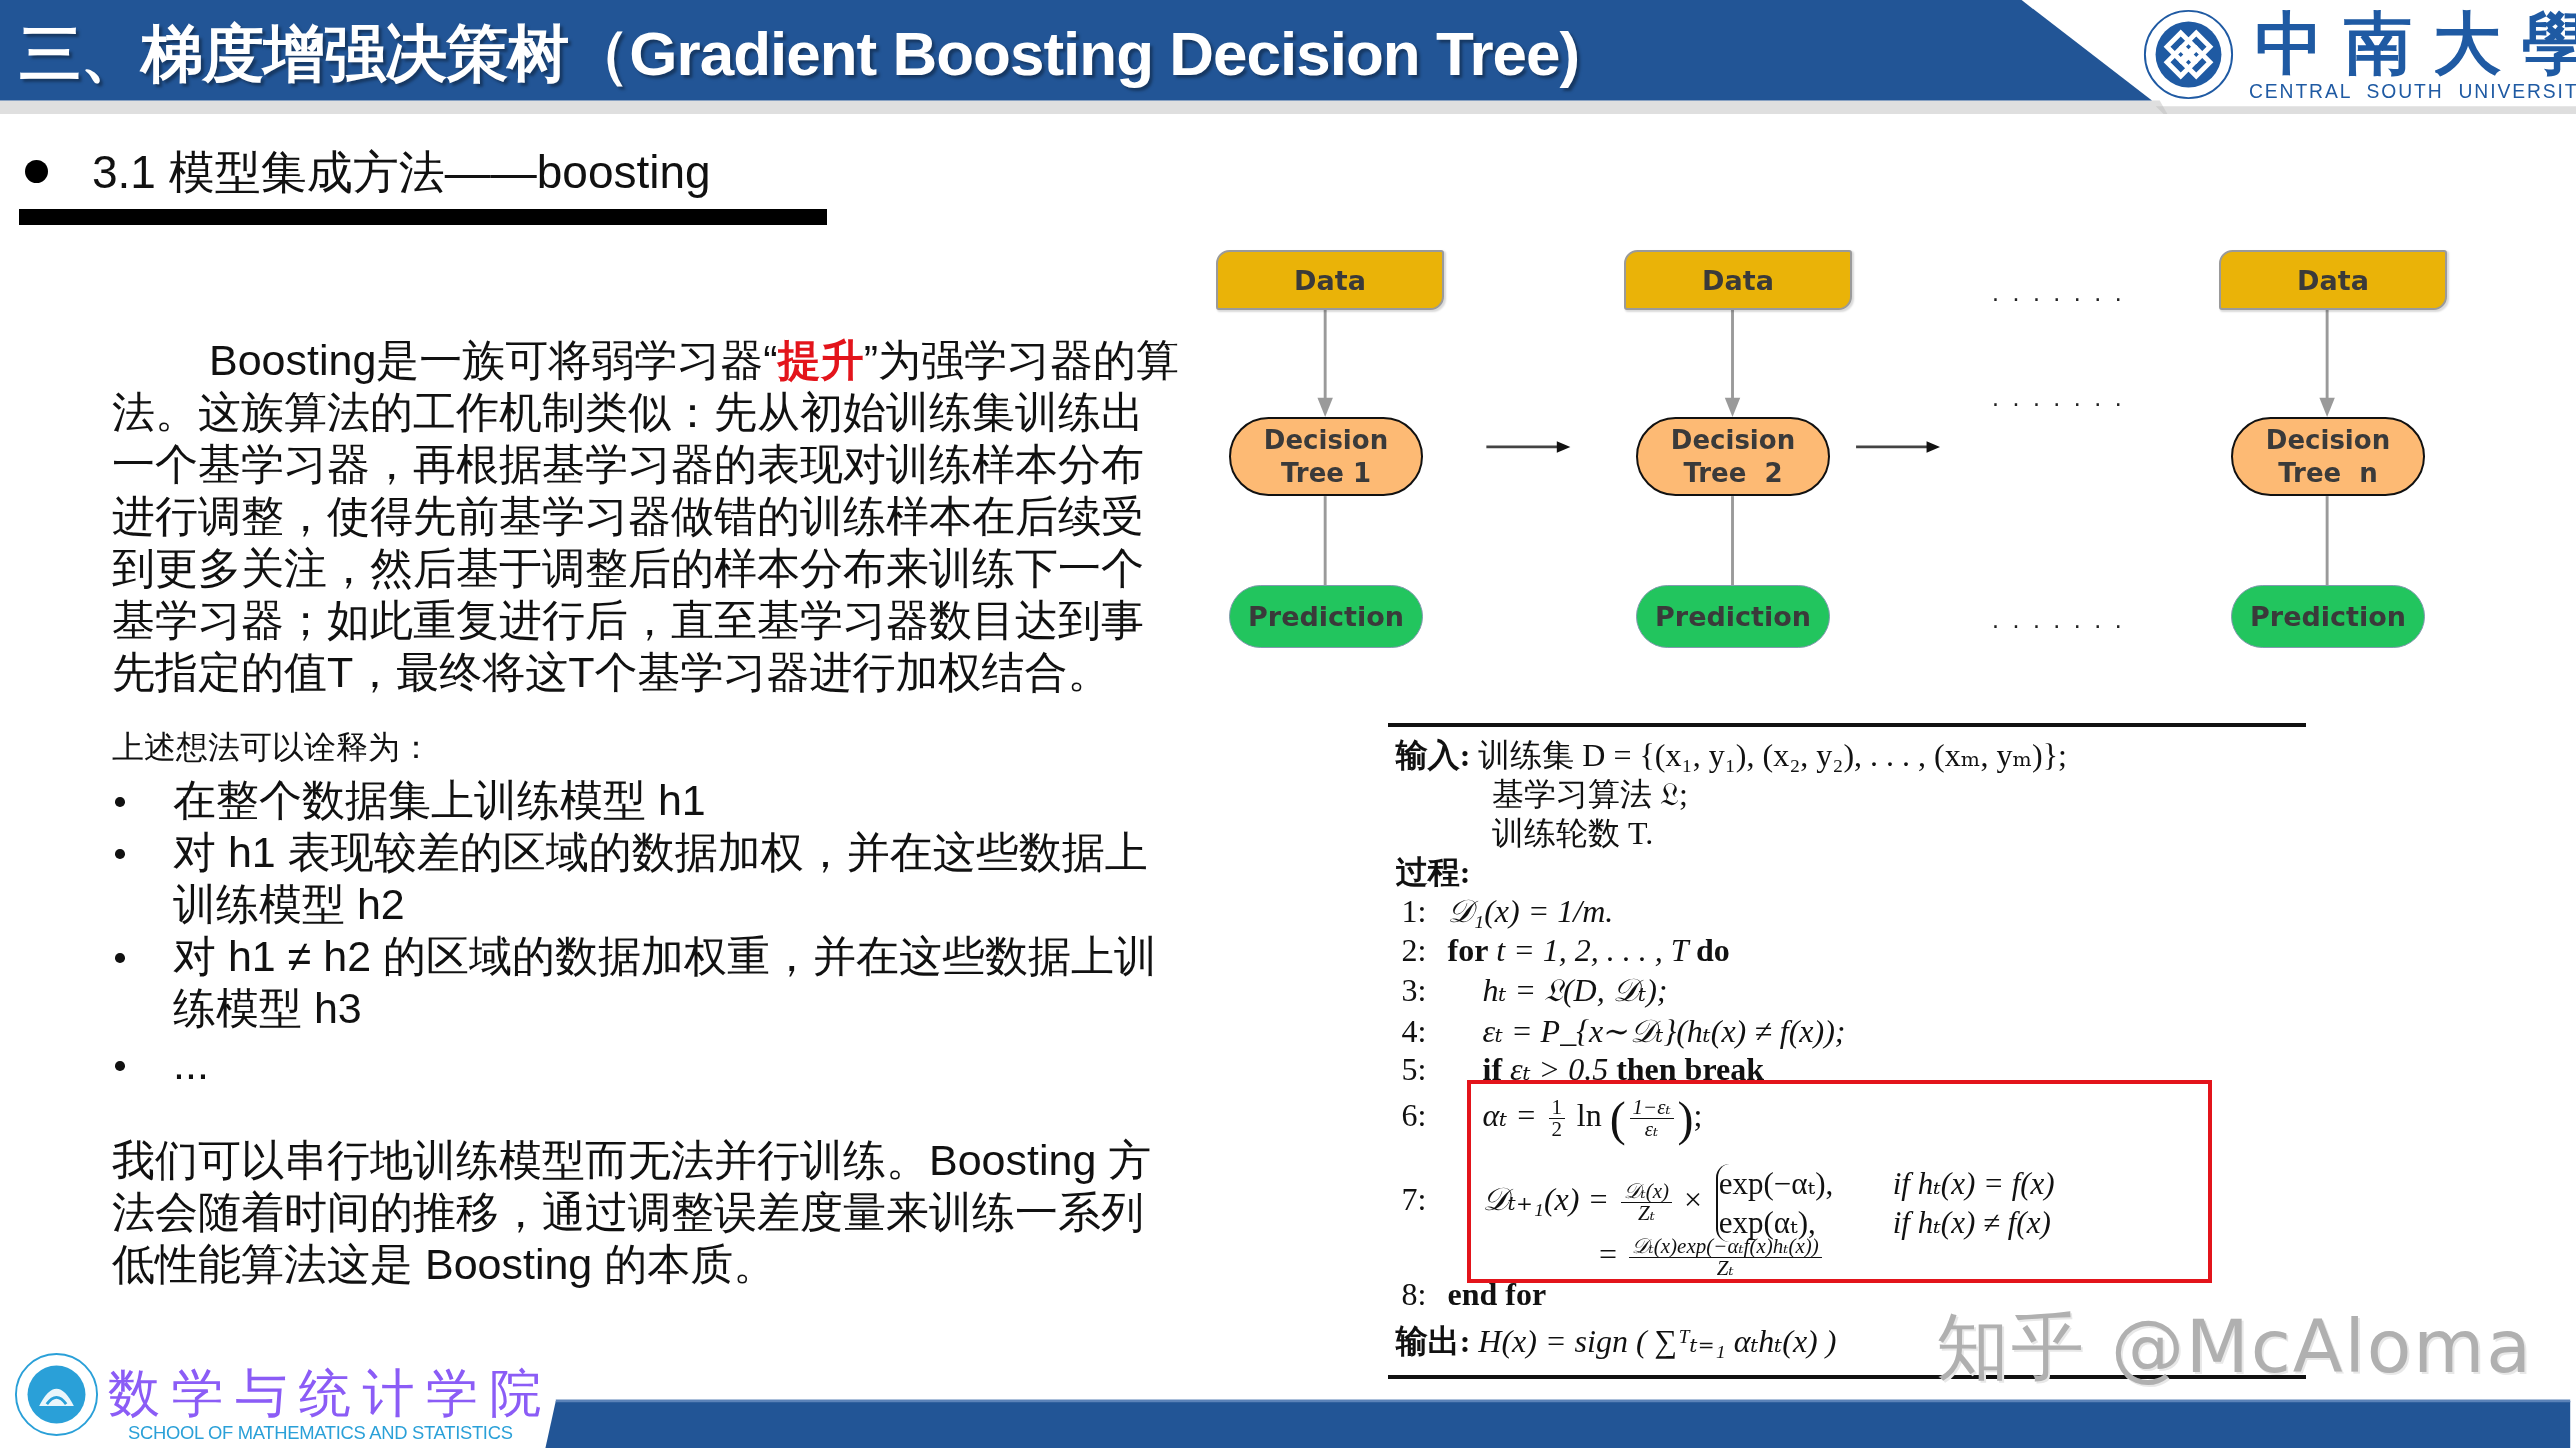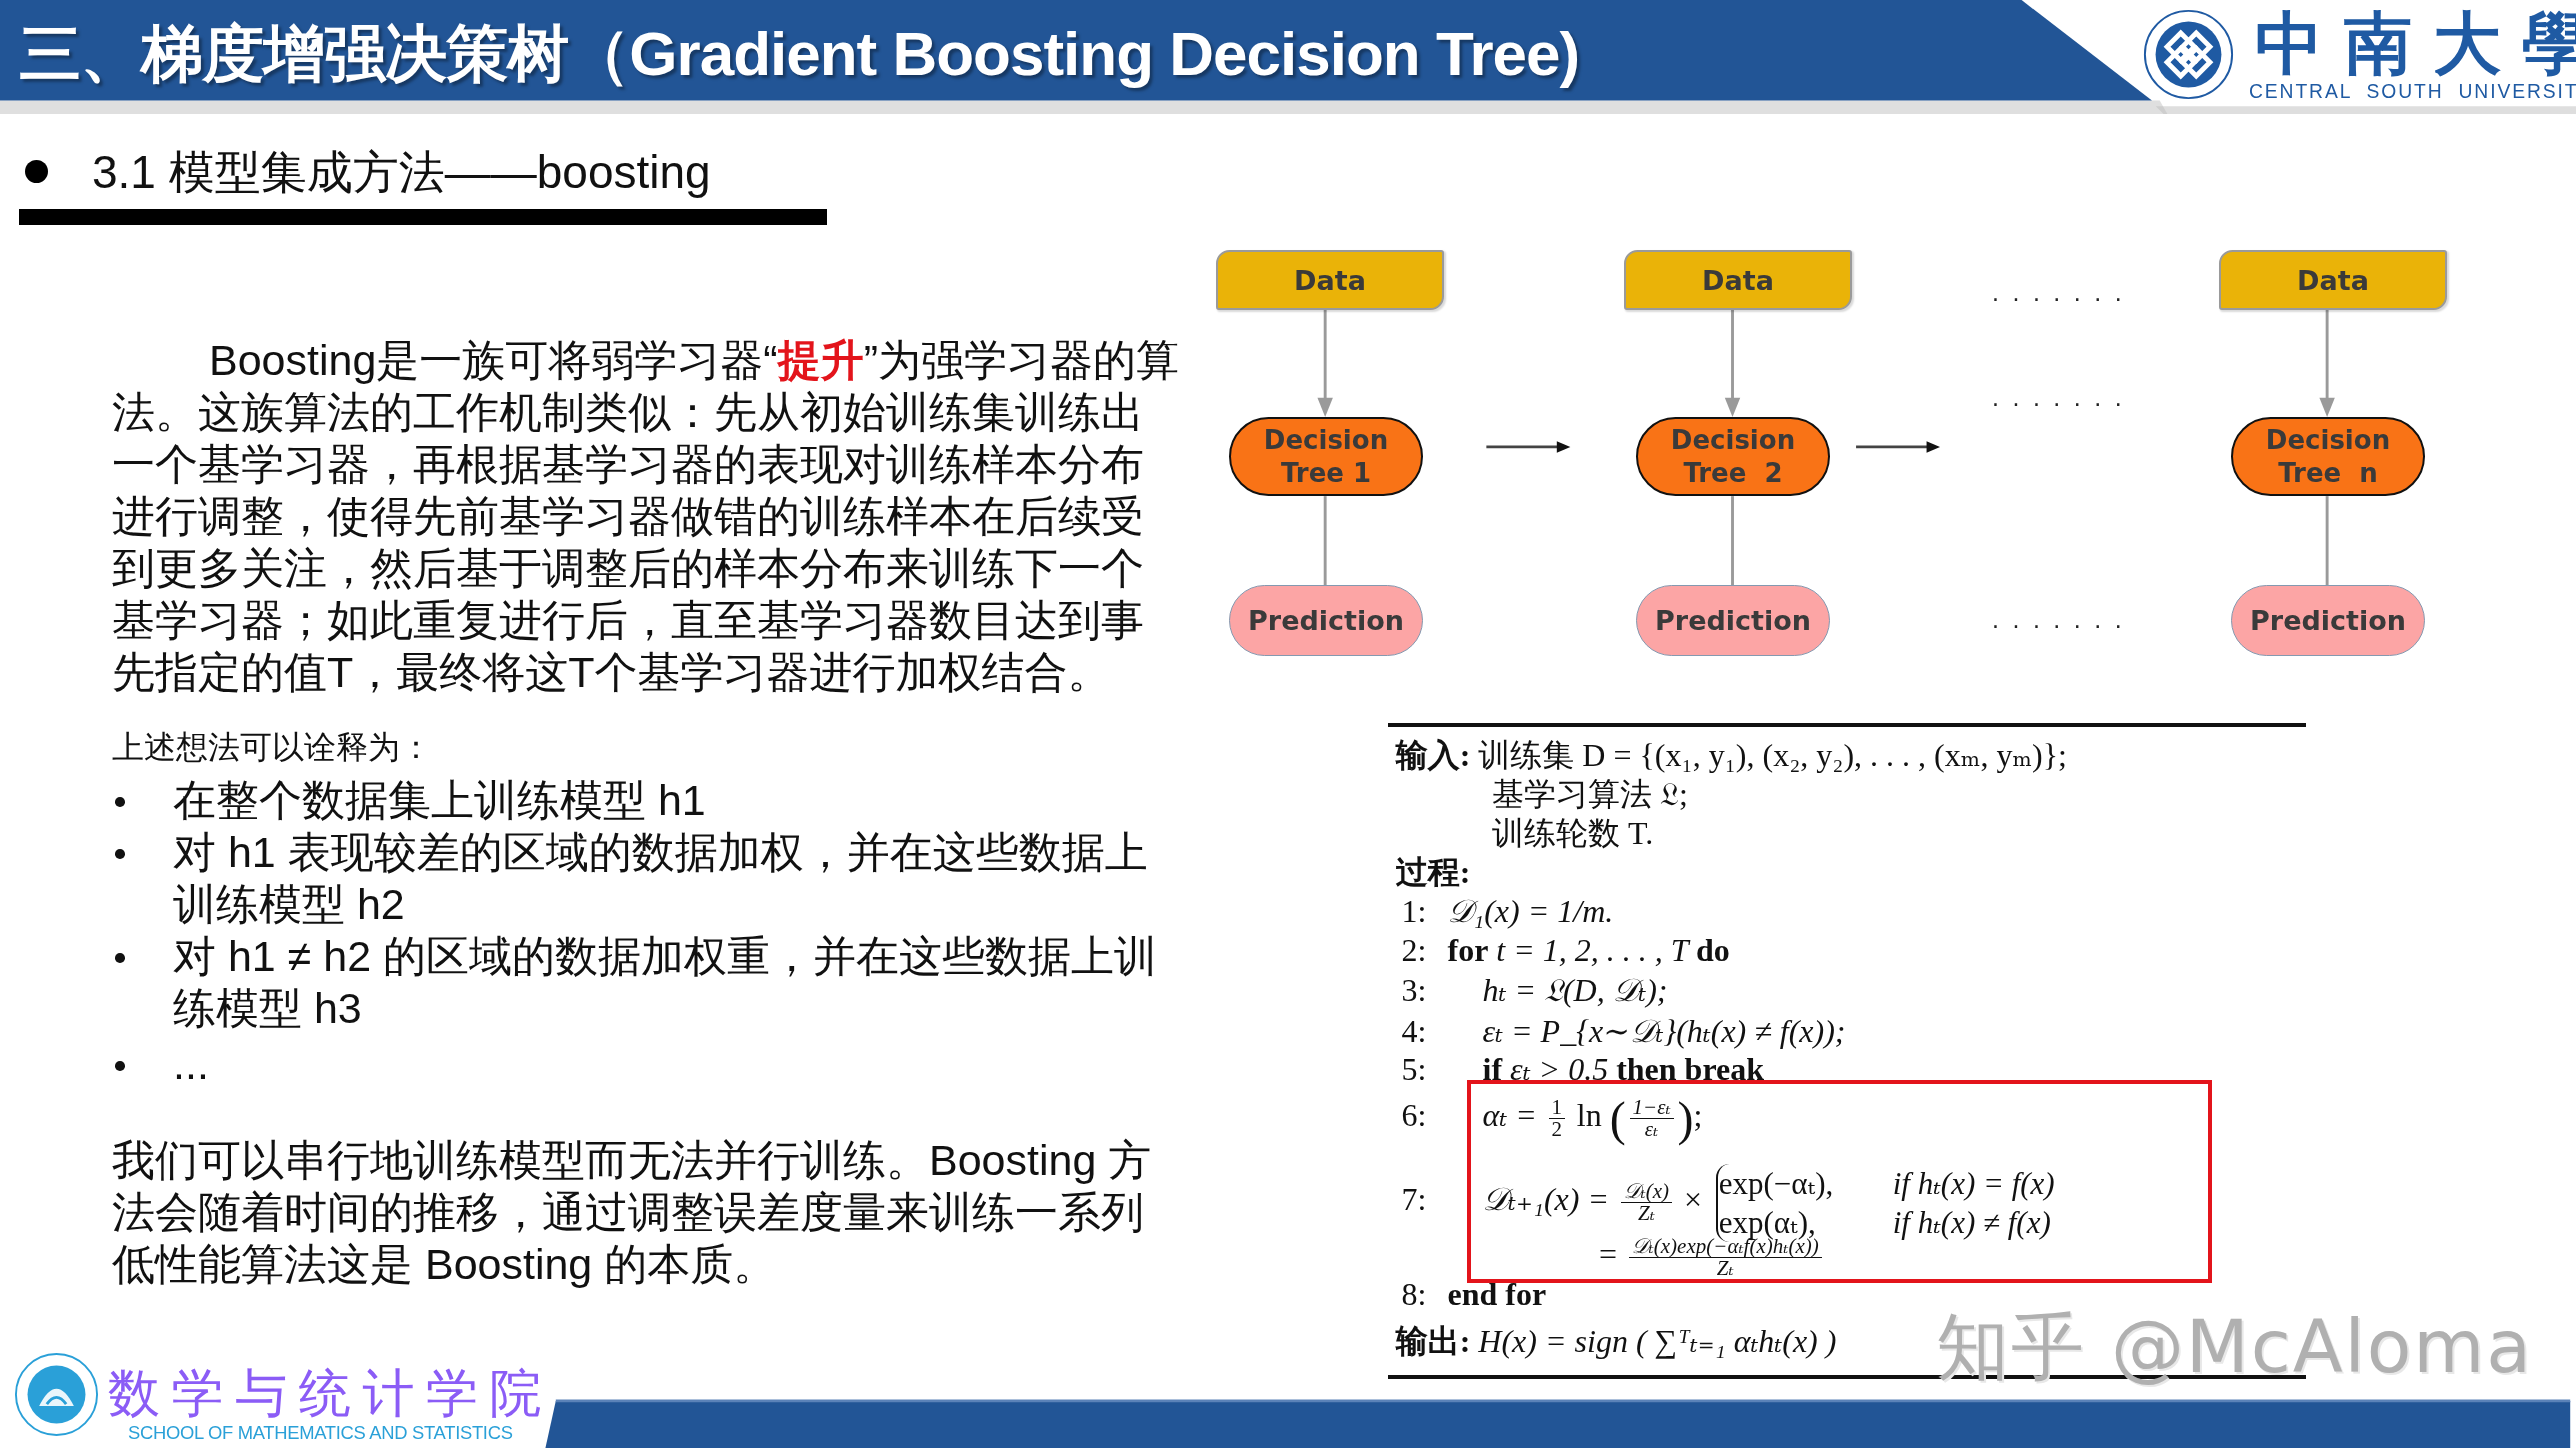--- a/index.html
+++ b/index.html
@@ -34,23 +34,23 @@
   .blist li .dot { position: absolute; left: 2.9px; top: 23px; width: 9.7px; height: 9.7px; border-radius: 50%; background: #111; }
   .blist li.gap { margin-top: 3.9px; }
   .p3 { top: 1134px; }
 
   
   .diagram { position: absolute; left: 0; top: 0; width: 2576px; height: 695px; pointer-events: none; }
   .node { position: absolute; display: flex; align-items: center; justify-content: center; text-align: center;
     font-family: "DejaVu Sans", sans-serif; font-weight: bold; color: #3a3a3a; pointer-events: auto; }
   .node-data { width: 228px; height: 60px; background: #eab308; border: 2.9px solid #9a9a9a;
     border-radius: 13.5px 2.9px 13.5px 2.9px; font-size: 27px; box-shadow: 1.9px 1.9px 1.9px rgba(0,0,0,0.15); }
-  .node-tree { width: 194px; height: 79px; background: #f97316; border: 2.9px solid #111;
+  .node-tree { width: 194px; height: 79px; background: #fdba74; border: 2.9px solid #111;
     border-radius: 40px; font-size: 26px; line-height: 33px; flex-direction: column; }
-  .node-pred { width: 194px; height: 71px; background: #fca5a5; border: 1.9px solid #8499b0;
+  .node-pred { width: 194px; height: 63px; background: #22c55e; border: 1.9px solid #8499b0;
     border-radius: 36px; font-size: 27px; }
   .dots { position: absolute; font-size: 25px; color: #222; letter-spacing: 13.5px; white-space: nowrap; }
 
   
   .algo { position: absolute; left: 1388px; top: 715px; width: 927px; height: 676px;
     font-family: "Liberation Serif", "DejaVu Serif", serif; color: #111; }
   .algo .rule-top { position: absolute; left: 0; top: 7.7px; width: 918px; height: 3.9px; background: #111; }
   .algo .rule-bot { position: absolute; left: 0; top: 660px; width: 918px; height: 3.9px; background: #111; }
   .aline { position: absolute; font-size: 32px; white-space: nowrap; line-height: 39px; }
   .aline b { font-weight: bold; }

